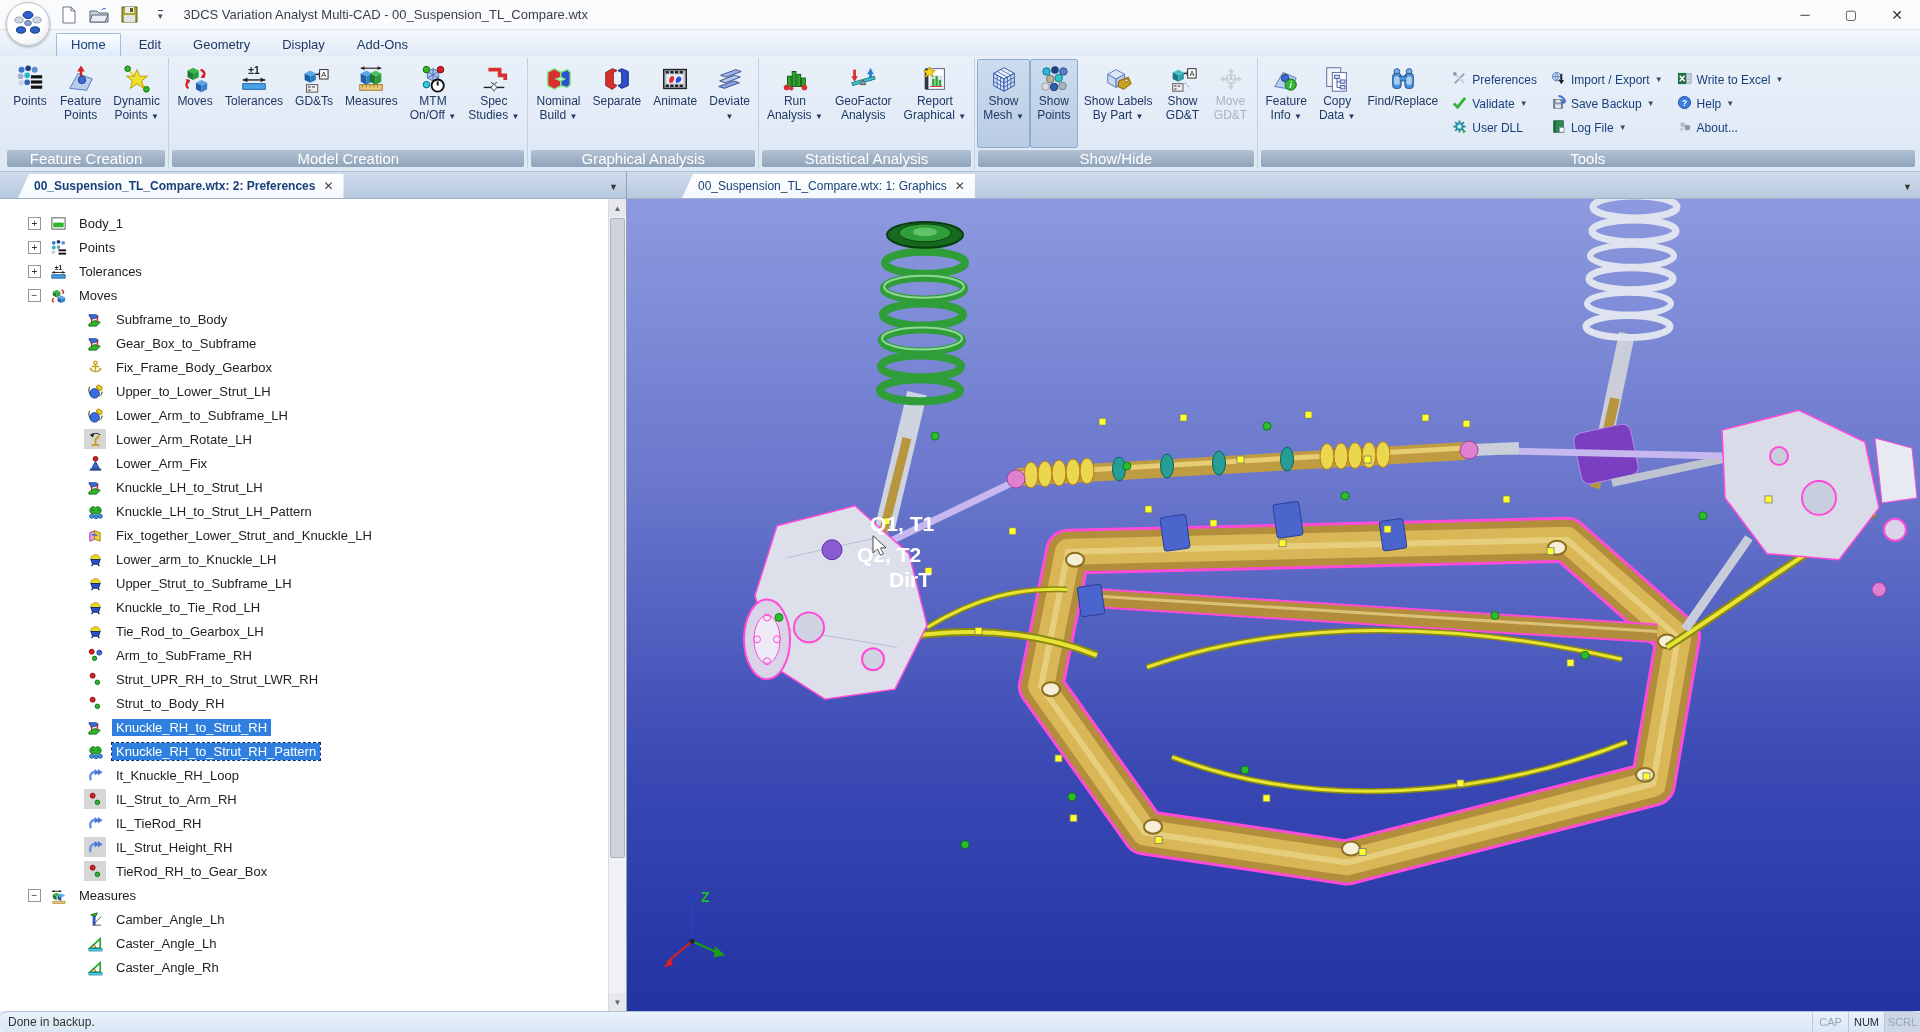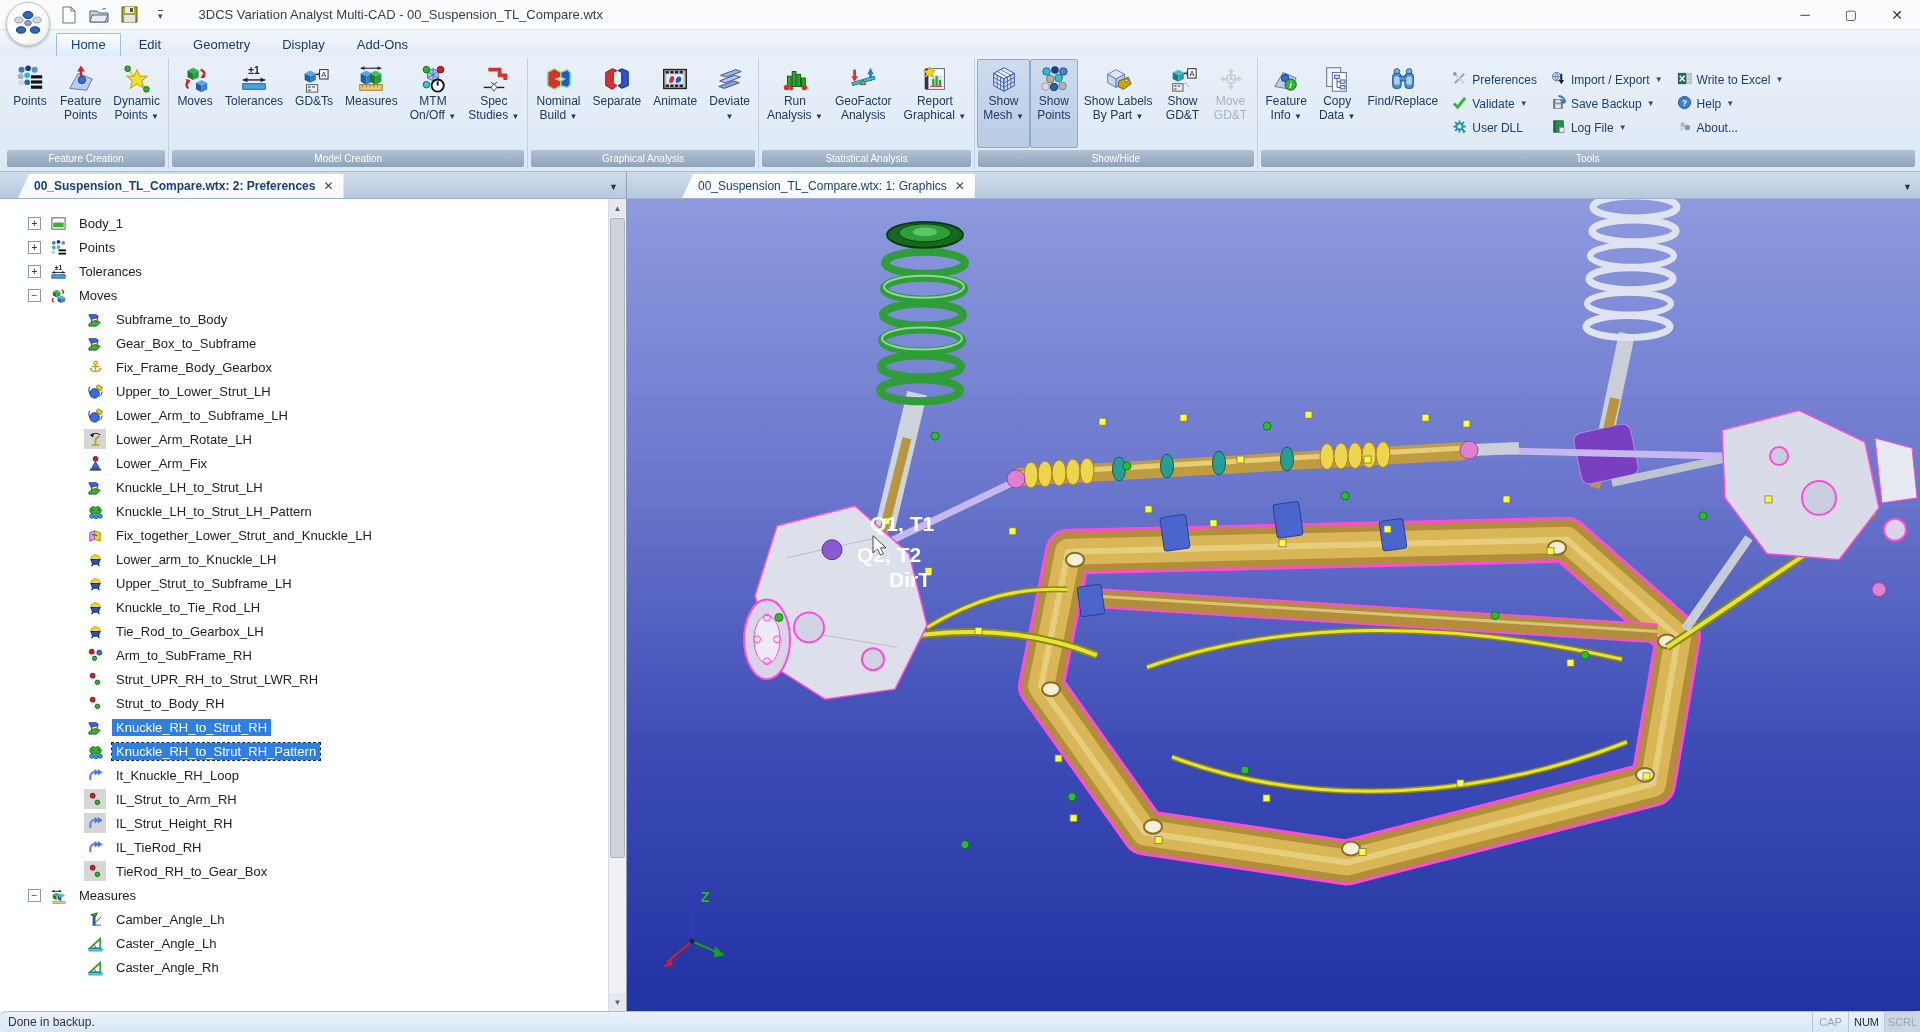--- a/index.html
+++ b/index.html
@@ -7,21 +7,21 @@
   body { display:flex; flex-direction:column; background:#e3ecf7; }
 
   
   .titlebar { height:30px; background:#fafbfc; border-bottom:1px solid #e0e4e8; display:flex; align-items:center; position:relative; z-index:30; }
   .applogo { position:absolute; left:6px; top:2px; width:44px; height:44px; border-radius:50%;
              background:radial-gradient(circle at 35% 30%, #ffffff 55%, #d9dee6); border:1px solid #b9c2cc;
              box-shadow:0 1px 3px rgba(0,0,0,.3); z-index:40; display:flex; align-items:center; justify-content:center; }
   .qat { display:flex; align-items:center; gap:8px; margin-left:58px; }
   .qat .qbtn { width:22px; height:22px; display:flex; align-items:center; justify-content:center; }
   .qat-caret { font-size:9px; color:#445; margin-left:10px; border-top:1px solid #445; padding-top:1px; line-height:8px; }
-  .tb-title { font-size:13px; color:#3a3f45; margin-left:36px; }
+  .tb-title { font-size:13px; color:#3a3f45; margin-left:21px; }
   .winbtns { margin-left:auto; display:flex; height:30px; }
   .winbtn { width:46px; height:30px; display:flex; align-items:center; justify-content:center; font-size:13px; color:#333; }
   .winbtn.close { font-size:14px; }
 
   
   .menubar { height:26px; background:linear-gradient(#f2f7fc,#e2ebf6); display:flex; align-items:flex-end; padding-left:56px; gap:4px; }
   .mtab { padding:3px 14px 4px; font-size:13px; color:#1f3864;margin-top:12px; }
   .mtab.active { background:linear-gradient(#fdfeff,#ddeafc); border:1px solid #9ebde0; border-bottom:none; border-radius:2px 2px 0 0; color:#17407a; }
 
   
@@ -30,21 +30,21 @@
   .rib-group:last-child { flex:1; border-right:none; }
   .rib-btns { flex:1; display:flex; align-items:stretch; }
   .rib-btn { display:flex; flex-direction:column; align-items:center; padding:3px 5px 1px; min-width:48px; border:1px solid transparent; border-radius:2px; }
   .rib-btn .ric { height:32px; display:flex; align-items:center; justify-content:center; }
   .rib-lbl { font-size:12px; color:#1f3864; text-align:center; line-height:1.15; white-space:nowrap; }
   .rib-arrow { font-size:8px; color:#1f3864; }
   .rib-btn.pressed { background:linear-gradient(#cddcee,#b9cce4); border:1px solid #8aaed2; }
   .rib-btn.disabled .rib-lbl, .rib-btn.disabled .rib-arrow { color:#a7b2c2; }
   .rib-btn.disabled .ric { filter:grayscale(85%); opacity:.45; }
   .rib-cap { height:17px; margin:2px 1px 1px; border-radius:2px; background:linear-gradient(#b3c2d4,#8fa3ba);
-             color:#ffffff; font-size:10px; display:flex; align-items:center; justify-content:center; }
+             color:#ffffff; font-size:15px; display:flex; align-items:center; justify-content:center; }
   .rib-small { display:grid; grid-template-columns:auto auto auto; grid-auto-rows:24px; align-content:center; column-gap:14px; padding:0 8px; }
   .sm-item { display:flex; align-items:center; gap:5px; font-size:12px; color:#17407a; white-space:nowrap; }
   .sm-arrow { font-size:8px; color:#446; }
 
   
   .tabrow { height:27px; display:flex; }
   .tabzone { background:linear-gradient(#cfdcec,#b7c8dd); display:flex; align-items:flex-end; position:relative; border-bottom:1px solid #9fb2ca; }
   .tabzone.left { width:627px; border-right:1px solid #8fa2ba; }
   .tabzone.right { flex:1; }
   .doctab { background:linear-gradient(#ffffff,#f4f8fd); height:24px; margin-left:18px; padding:0 10px 0 16px;
@@ -897,38 +897,38 @@
         <div class="trow lvl1">
           <div class="ticon gray">
             <svg width="17" height="17" viewBox="0 0 18 18">
               <circle cx="6" cy="5" r="2.6" fill="#d42020" stroke="#7d0d0d"></circle>
               <circle cx="11" cy="12" r="2.4" fill="#2fb52f" stroke="#0d6d0d"></circle>
             </svg>
           </div>
           <span class="tlabel">IL_Strut_to_Arm_RH</span>
         </div>
         <div class="trow lvl1">
-          <div class="ticon gray">
+          <div class="ticon">
             <svg width="17" height="17" viewBox="0 0 18 18">
               <path d="M4 14 C2 9 5 5 9 5" stroke="#6a94e0" stroke-width="2.5" fill="none"></path>
               <path d="M8 2 L13 5.5 L8 9 Z" fill="#4a78d8"></path>
               <path d="M11.5 2 L16.5 5.5 L11.5 9 Z" fill="#4a78d8"></path>
             </svg>
           </div>
-          <span class="tlabel">IL_Strut_Height_RH</span>
-        </div>
-        <div class="trow lvl1">
-          <div class="ticon">
+          <span class="tlabel">IL_TieRod_RH</span>
+        </div>
+        <div class="trow lvl1">
+          <div class="ticon gray">
             <svg width="17" height="17" viewBox="0 0 18 18">
               <path d="M4 14 C2 9 5 5 9 5" stroke="#6a94e0" stroke-width="2.5" fill="none"></path>
               <path d="M8 2 L13 5.5 L8 9 Z" fill="#4a78d8"></path>
               <path d="M11.5 2 L16.5 5.5 L11.5 9 Z" fill="#4a78d8"></path>
             </svg>
           </div>
-          <span class="tlabel">IL_TieRod_RH</span>
+          <span class="tlabel">IL_Strut_Height_RH</span>
         </div>
         <div class="trow lvl1">
           <div class="ticon gray">
             <svg width="17" height="17" viewBox="0 0 18 18">
               <circle cx="6" cy="5" r="2.6" fill="#d42020" stroke="#7d0d0d"></circle>
               <circle cx="11" cy="12" r="2.4" fill="#2fb52f" stroke="#0d6d0d"></circle>
             </svg>
           </div>
           <span class="tlabel">TieRod_RH_to_Gear_Box</span>
         </div>

